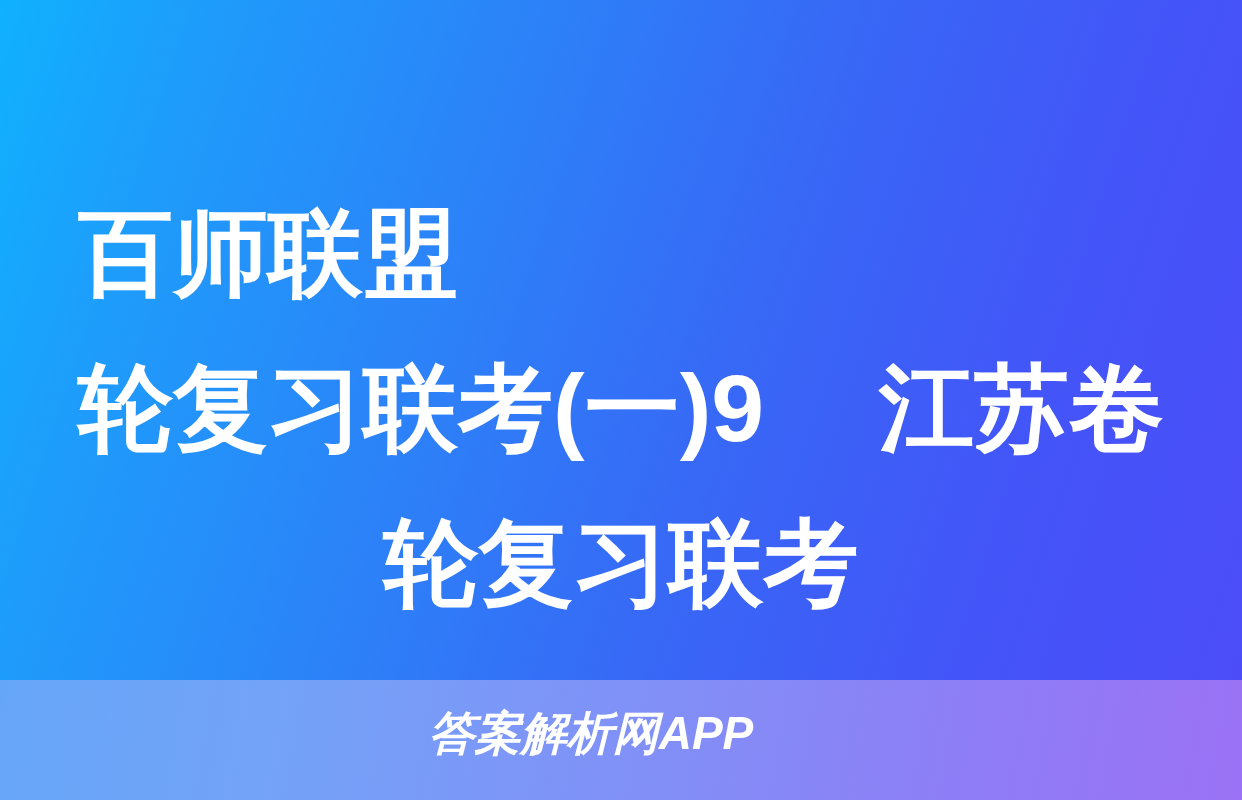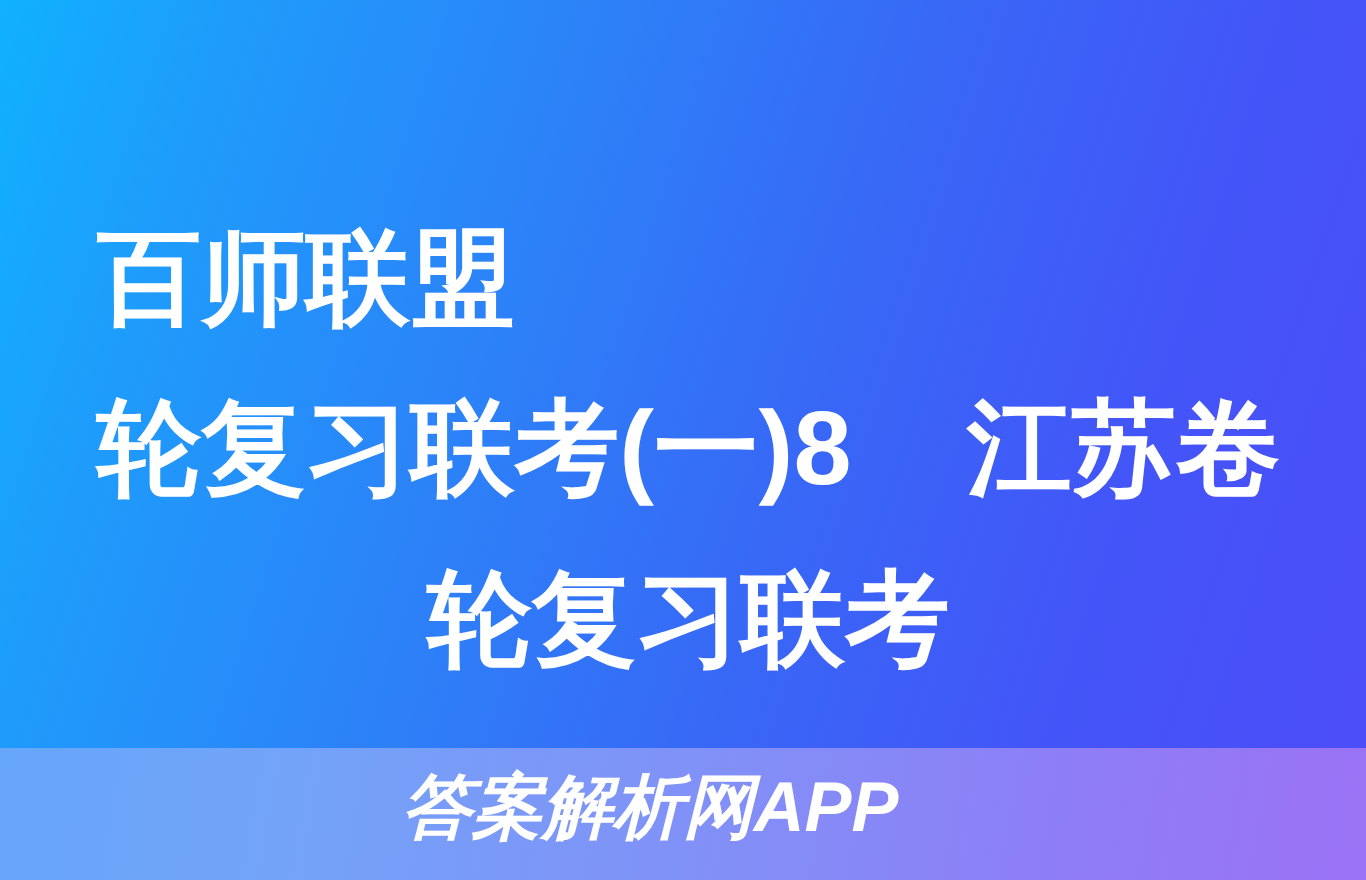--- a/index.html
+++ b/index.html
@@ -29,21 +29,21 @@
     left: 0;
     right: 0;
     top: 680px;
     height: 120px;
     background: linear-gradient(100deg, #66A6F9 0%, #73A3F8 22%, #8190F7 52%, #8E7DF6 78%, #9B72F5 100%);
   }
 
   
   .title-block {
     position: absolute;
-    left: 88px;
+    left: 78px;
     right: 78px;
     top: 176px;
     text-align: center;
   }
 
   .title-line {
     color: #ffffff;
     font-weight: 700;
     font-size: 95px;
     line-height: 155px;
@@ -73,21 +73,21 @@
     top: 702px;
     text-align: center;
     padding-right: 60px;
   }
 
   .watermark-text {
     display: inline-block;
     color: #ffffff;
     font-weight: 700;
     font-style: italic;
-    font-size: 64px;
+    font-size: 46px;
     line-height: 62px;
     letter-spacing: 0px;
     white-space: nowrap;
   }
 </style>
 </head>
 <body>
 
 <div class="screen">
 
@@ -95,21 +95,21 @@
 
   <div class="footer-band"></div>
 
   <div class="title-block">
 
     <div class="title-line justify">
       <span>百师联盟</span>
     </div>
 
     <div class="title-line justify">
-      <span>轮复习联考(一)8</span>
+      <span>轮复习联考(一)9</span>
       <span>江苏卷</span>
     </div>
 
     <div class="title-line center">
       <span>轮复习联考</span>
     </div>
 
   </div>
 
   <div class="watermark">

